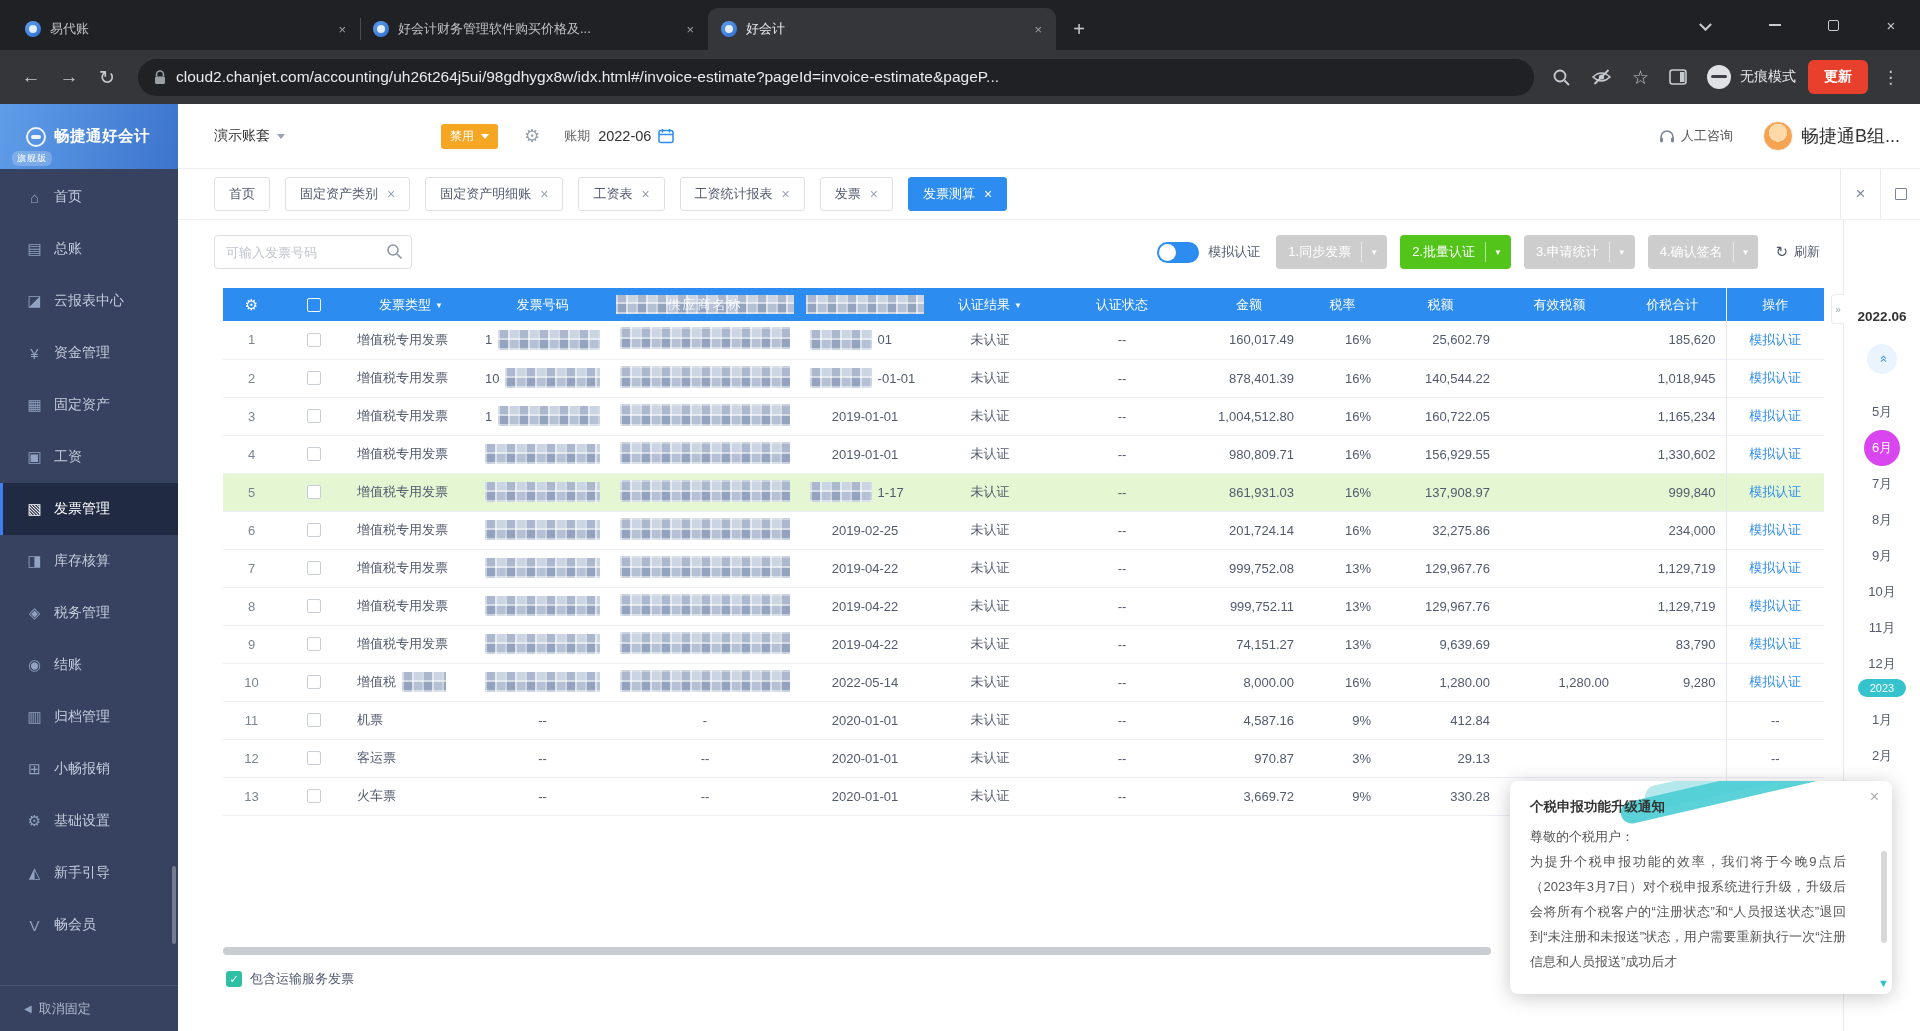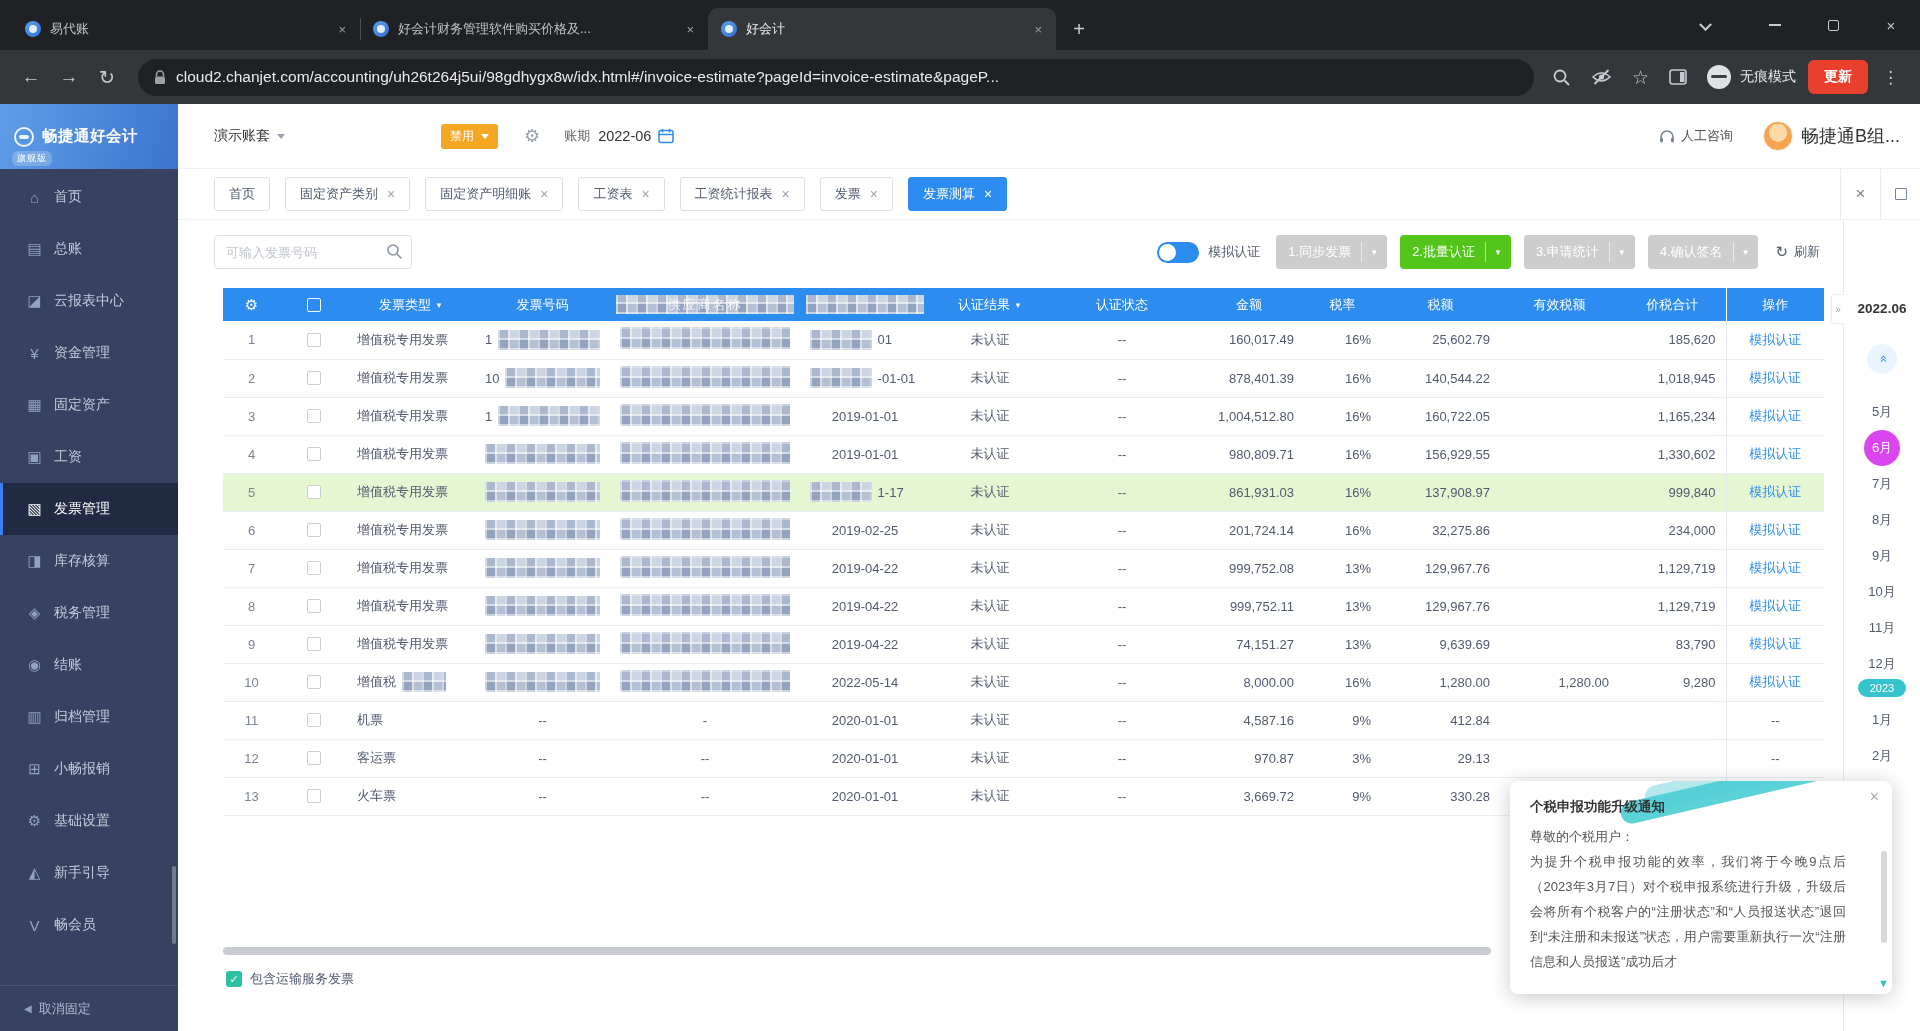--- a/index.html
+++ b/index.html
@@ -37,21 +37,21 @@
 .incog-circle { width:24px; height:24px; border-radius:50%; background:#dfe1e5; position:relative; }
 .incog-circle::after { content:""; position:absolute; left:4px; top:10px; width:16px; height:3px; background:#3b3e44; border-radius:2px; }
 .update-btn { background:#e8402d; color:#fff; border:none; font-size:14px; font-weight:bold; padding:8px 16px; border-radius:6px; font-family:inherit; display:flex; align-items:center; gap:6px; }
 .kebab { color:#c7cbd1; font-size:17px; margin:0 6px 0 14px; letter-spacing:1px; }
 
 
 .app-row { display:flex; flex:1; min-height:0; }
 
 
 .sidebar { width:178px; background:#36425f; display:flex; flex-direction:column; position:relative; flex:0 0 178px; }
-.logo { height:65px; background:linear-gradient(105deg,#5f9de8 0%,#3c74cd 100%); color:#fff; display:flex; align-items:center; gap:8px; padding-left:14px; font-size:15.5px; font-weight:bold; position:relative; letter-spacing:.5px; }
+.logo { height:65px; background:linear-gradient(105deg,#5f9de8 0%,#3c74cd 100%); color:#fff; display:flex; align-items:center; gap:8px; padding-left:26px; font-size:15.5px; font-weight:bold; position:relative; letter-spacing:.5px; }
 .logo-mark { width:20px; height:20px; border-radius:50%; border:2px solid rgba(255,255,255,.9); position:relative; flex:0 0 20px; }
 .logo-mark::after { content:""; position:absolute; left:3px; top:6px; width:10px; height:4px; border-radius:3px; background:rgba(255,255,255,.9); }
 .logo-badge { position:absolute; left:12px; bottom:3px; font-size:9px; font-weight:normal; background:rgba(255,255,255,.22); padding:1px 5px; border-radius:6px; letter-spacing:1px; }
 .snav { flex:1; padding-top:2px; }
 .s-item { height:52px; display:flex; align-items:center; gap:11px; padding-left:26px; color:#c3cbdc; font-size:14px; cursor:pointer; position:relative; }
 .s-icon { width:17px; font-size:15px; color:#92a2c2; text-align:center; }
 .s-item.active { background:#202a43; color:#fff; }
 .s-item.active .s-icon { color:#fff; }
 .s-item.active::before { content:""; position:absolute; left:0; top:0; bottom:0; width:3px; background:#3f7ef0; }
 .sb-scroll { position:absolute; right:2px; top:762px; width:4px; height:78px; background:rgba(255,255,255,.3); border-radius:2px; }
@@ -139,21 +139,21 @@
 .mz-label { color:rgba(255,255,255,.85); font-size:13px; letter-spacing:2px; }
 
 
 .hscroll { position:absolute; left:45px; top:727px; width:1268px; height:8px; background:#c9ccd1; border-radius:4px; }
 .table-footer { position:absolute; left:48px; top:750px; display:flex; align-items:center; gap:8px; font-size:13px; color:#515a6e; }
 .cb-box { width:16px; height:16px; background:#2fbfa3; border-radius:3px; color:#fff; font-size:11px; display:flex; align-items:center; justify-content:center; }
 
 
 .period-panel { position:absolute; top:0; right:0; bottom:0; width:77px; background:#fff; border-left:1px solid #e8ebf0; z-index:10; }
 .pp-collapse { position:absolute; left:-13px; top:74px; width:13px; height:30px; background:#fff; border:1px solid #e8ebf0; border-right:none; border-radius:4px 0 0 4px; color:#98a2b5; font-size:10px; display:flex; align-items:center; justify-content:center; }
-.pp-current { position:absolute; top:81px; left:0; width:100%; text-align:center; font-size:13.5px; font-weight:bold; color:#333; }
+.pp-current { position:absolute; top:89px; left:0; width:100%; text-align:center; font-size:13.5px; font-weight:bold; color:#333; }
 .pp-up { position:absolute; top:124px; left:50%; transform:translateX(-50%); width:30px; height:30px; border-radius:50%; background:#eaf4fe; color:#2d8cf0; display:flex; align-items:center; justify-content:center; }
 .pp-up span { transform:rotate(-90deg); font-size:13px; letter-spacing:-1px; }
 .pp-month { position:absolute; left:50%; transform:translateX(-50%); width:36px; height:36px; border-radius:50%; display:flex; align-items:center; justify-content:center; font-size:13px; color:#515a6e; cursor:pointer; }
 .pp-month.active { background:#d946ef; color:#fff; }
 .pp-year { position:absolute; left:50%; transform:translateX(-50%); background:#35c4cd; color:#fff; font-size:11px; width:48px; height:18px; line-height:18px; text-align:center; border-radius:9px; }
 
 
 .notice { position:absolute; top:561px; right:28px; width:382px; height:213px; background:#fff; border-radius:8px; box-shadow:0 3px 20px rgba(0,0,0,.22); z-index:40; overflow:hidden; }
 .deco { position:absolute; border-radius:20px; transform:rotate(-13deg); }
 .deco-b { top:-20px; right:10px; width:240px; height:24px; background:#b4e8ec; }

